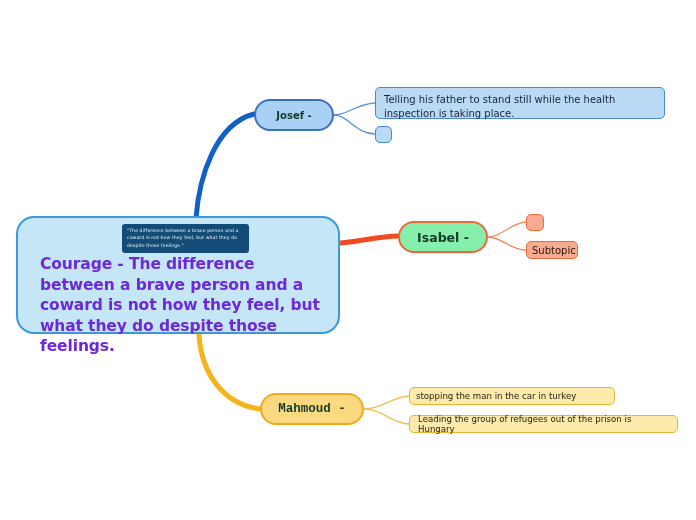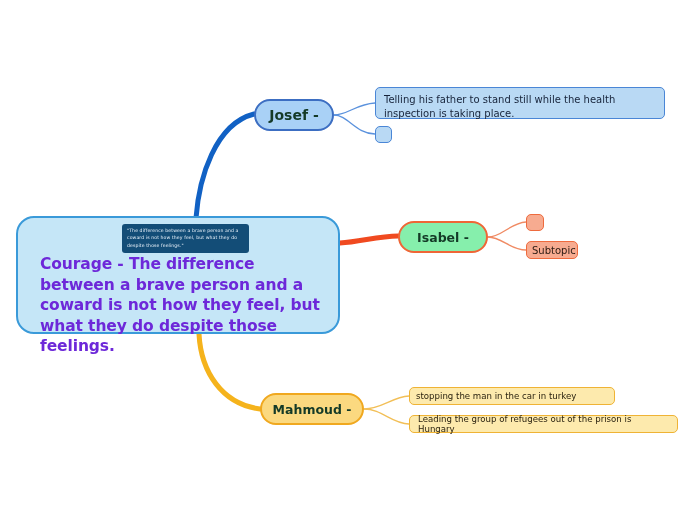--- a/index.html
+++ b/index.html
@@ -76,21 +76,21 @@
   
   #josef-node {
     left: 254px;
     top: 99px;
     width: 80px;
     height: 32px;
     background: #a9d1f6;
     border: 2px solid #3c6ec2;
     border-radius: 16px;
     color: #143a27;
-    font-size: 14px;
+    font-size: 10px;
     font-weight: bold;
   }
   #isabel-node {
     left: 398px;
     top: 221px;
     width: 90px;
     height: 32px;
     background: #86efac;
     border: 2px solid #ef6636;
     border-radius: 16px;
@@ -102,20 +102,21 @@
     left: 260px;
     top: 393px;
     width: 104px;
     height: 32px;
     background: #fbd980;
     border: 2px solid #f0a81f;
     border-radius: 16px;
     color: #143a27;
     font-size: 12.5px;
     font-weight: bold;
+    font-family: Liberation Mono, monospace;
   }
 
   
   .leaf {
     position: absolute;
     box-sizing: border-box;
     display: flex;
     align-items: center;
     border-radius: 5px;
   }

